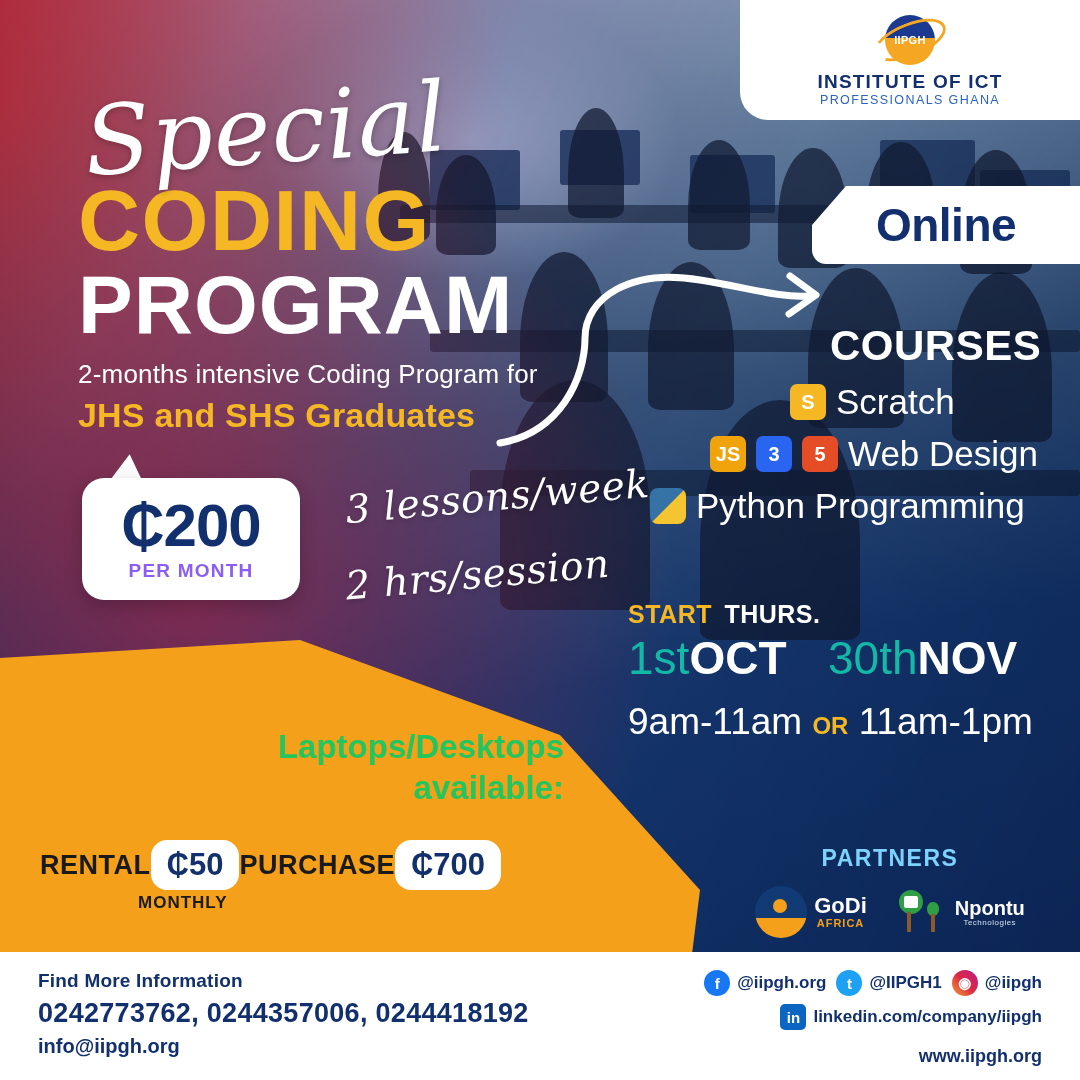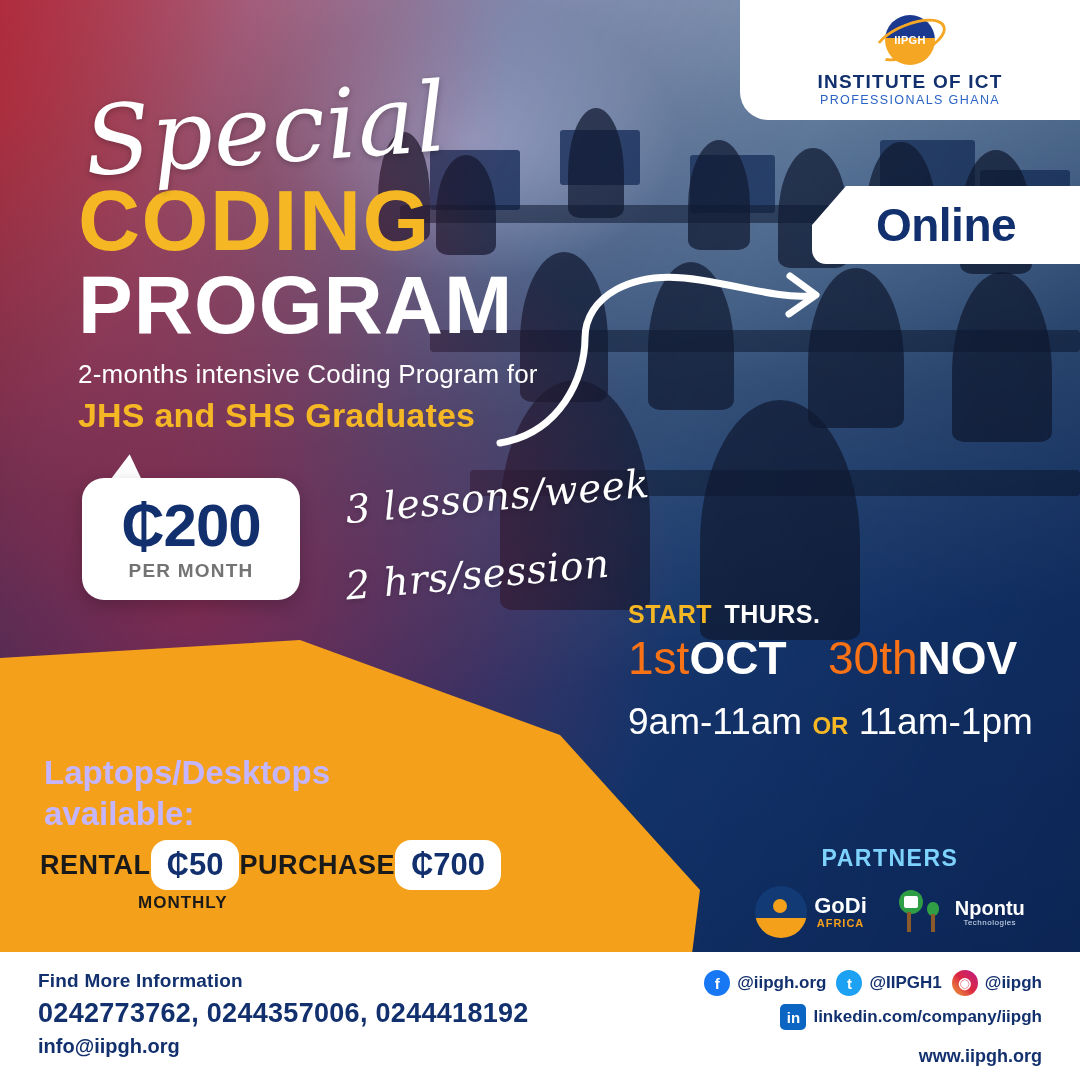--- a/index.html
+++ b/index.html
@@ -98,21 +98,21 @@
   .h-sub2 { font-size: 34px; font-weight: bold; color:#f5b824; margin-top: 6px; letter-spacing:.2px; }
 
   
   .price-bubble {
     position:absolute; left: 82px; top: 478px; width: 218px; height: 122px;
     background:#fff; border-radius: 22px;
     display:flex; flex-direction:column; align-items:center; justify-content:center;
     box-shadow: 0 6px 18px rgba(0,0,0,.22);
   }
   .price-bubble .amt { font-size: 60px; font-weight:bold; color:#12306e; line-height:1; letter-spacing:-1px; }
-  .price-bubble .per { font-size: 19px; font-weight:bold; color:#737373; letter-spacing:1.2px; margin-top:4px;}
+  .price-bubble .per { font-size: 19px; font-weight:bold; color:#8b5cf6; letter-spacing:1.2px; margin-top:4px;}
   .bubble-tail {
     position:absolute; left:110px; top:455px; width:0;height:0;
     border-left: 16px solid transparent; border-right: 26px solid transparent;
     border-bottom: 34px solid #fff;
     transform: rotate(12deg);
   }
 
   
   .hand {
     position:absolute; color:#fff; font-family:"DejaVu Serif", serif; font-style:italic;
@@ -144,33 +144,33 @@
   .row-py { margin-left: 10px; }
 
   
   .dates { position:absolute; left: 628px; top: 600px; width: 430px; color:#fff; }
   .date-heads { display:flex;flex-direction:column; }
   .date-heads .k { color:#f5b824; font-size:25px; font-weight:bold; letter-spacing:.5px;}
   .date-heads .v { color:#ffffff; font-size:25px; font-weight:bold; letter-spacing:.5px; margin-left:8px;}
   .col-start { width: 200px; }
   .col-end { width: 210px; }
   .date-big { display:flex; margin-top: 2px; }
-  .date-big .d { font-size: 46px; color:#f97316; }
+  .date-big .d { font-size: 46px; color:#14b8a6; }
   .date-big .m { font-size: 46px; font-weight:bold; color:#fff; }
   .times { margin-top: 16px; font-size: 37px; color:#fff; }
   .times .or { font-size: 24px; color:#f5b824; font-weight:bold; }
 
   
   .wedge {
     position:absolute; left:0; top: 640px; width: 720px; height: 330px;
     background:#f5a01b;
     clip-path: polygon(0 18px, 300px 0, 560px 95px, 700px 250px, 690px 330px, 0 330px);
   }
   .laptops {
-    position:absolute; left: 44px; top: 752px; width: 520px; color:#c4b5fd;
+    position:absolute; left: 44px; top: 726px; width: 520px; color:#22c55e;text-align:right;
   }
   .laptops .t { font-size: 33px; font-weight:bold; line-height:1.25; }
   .rent-row { position:absolute; left:40px; top: 840px; display:flex; align-items:center; gap:0; }
   .rent-row .lbl { font-size: 27px; font-weight:bold; color:#1a1a1a; letter-spacing:.5px; }
   .pill {
     background:#fff; border-radius: 16px; padding: 7px 16px;
     font-size: 31px; font-weight:bold; color:#12306e;
   }
   .monthly { position:absolute; left: 138px; top: 893px; font-size: 17px; font-weight:bold; color:#1a1a1a; letter-spacing:1px;text-align:right;}
 
@@ -267,20 +267,40 @@
 
   <div class="bubble-tail"></div>
   <div class="price-bubble">
     <div class="amt">₵200</div>
     <div class="per">PER MONTH</div>
   </div>
 
   <div class="hand l1">3 lessons/week</div>
   <div class="hand l2">2 hrs/session</div>
 
+  <div class="courses">
+    <div class="courses-title">COURSES</div>
+
+    <div class="course-row row-scratch">
+      <div class="ico ico-scratch">S</div>
+      <div class="label">Scratch</div>
+    </div>
+
+    <div class="course-row row-web">
+      <div class="ico ico-js">JS</div>
+      <div class="ico ico-css">3</div>
+      <div class="ico ico-html">5</div>
+      <div class="label">Web Design</div>
+    </div>
+
+    <div class="course-row row-py">
+      <div class="ico ico-py"></div>
+      <div class="label">Python Programming</div>
+    </div>
+  </div>
 
   <div class="dates">
     <div class="date-heads">
       <div class="col-start">
         <span class="k">START</span>
         <span class="v">THURS.</span>
       </div>
     </div>
     <div class="date-big">
       <div class="col-start">

